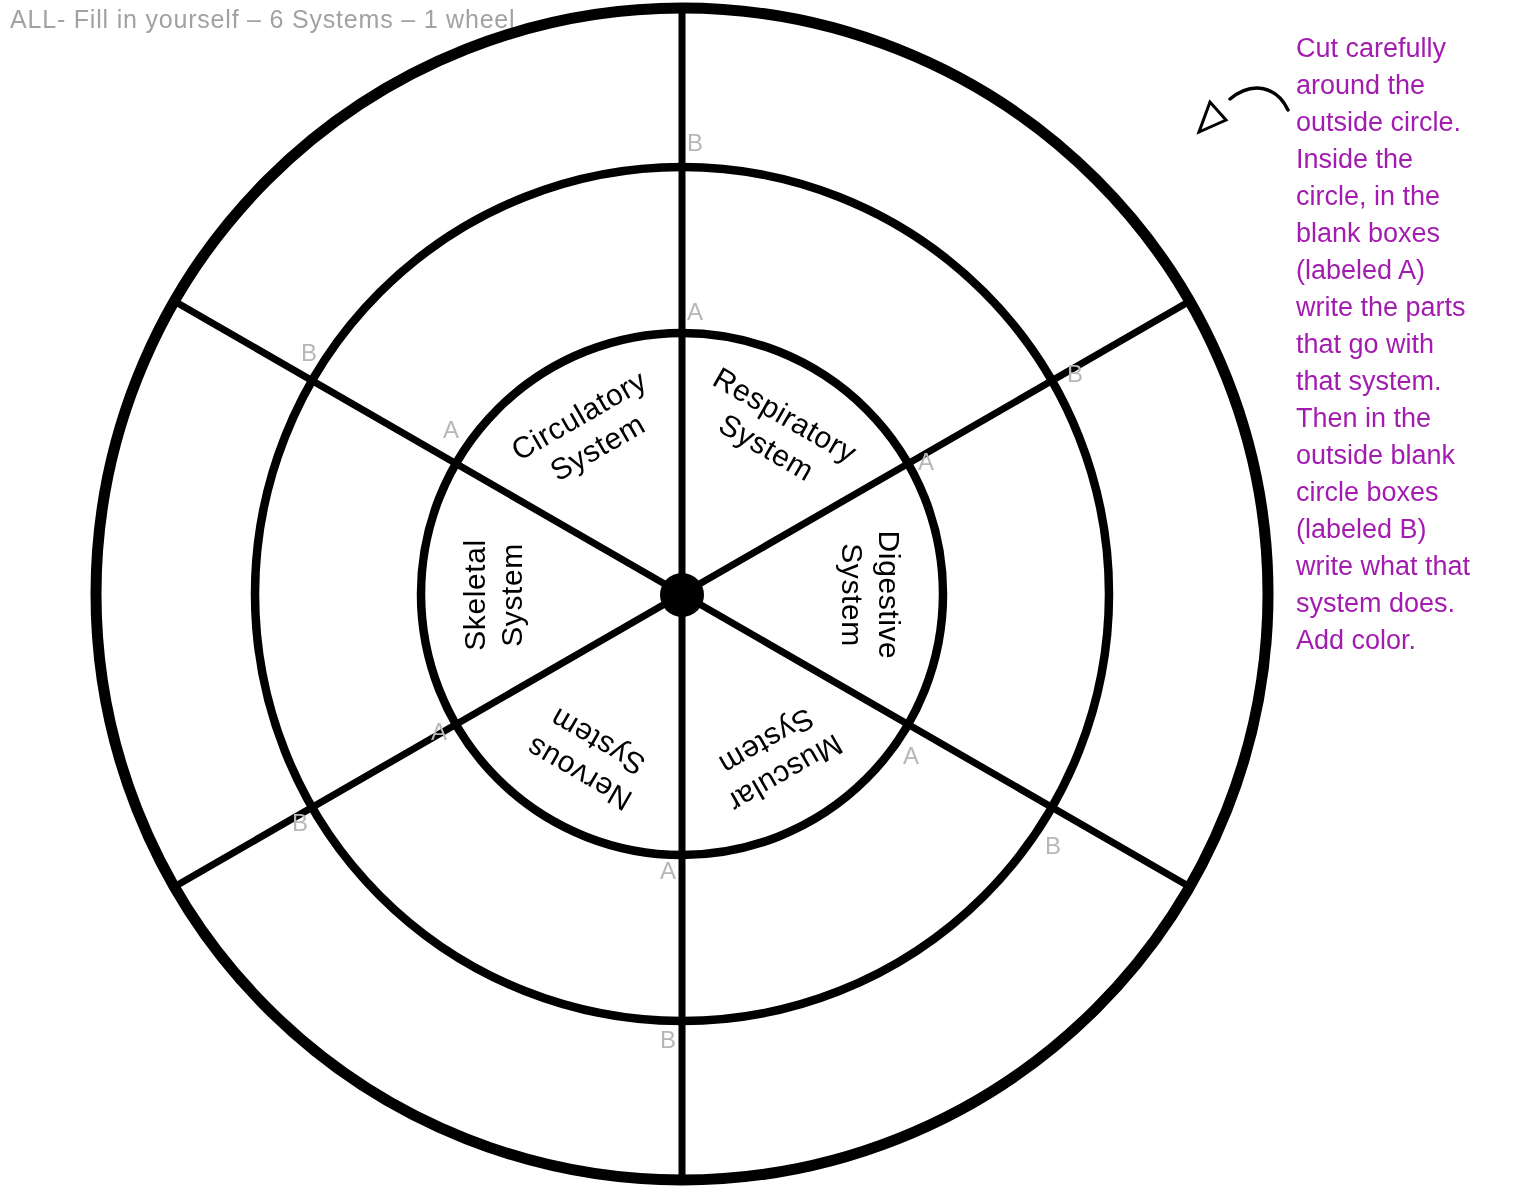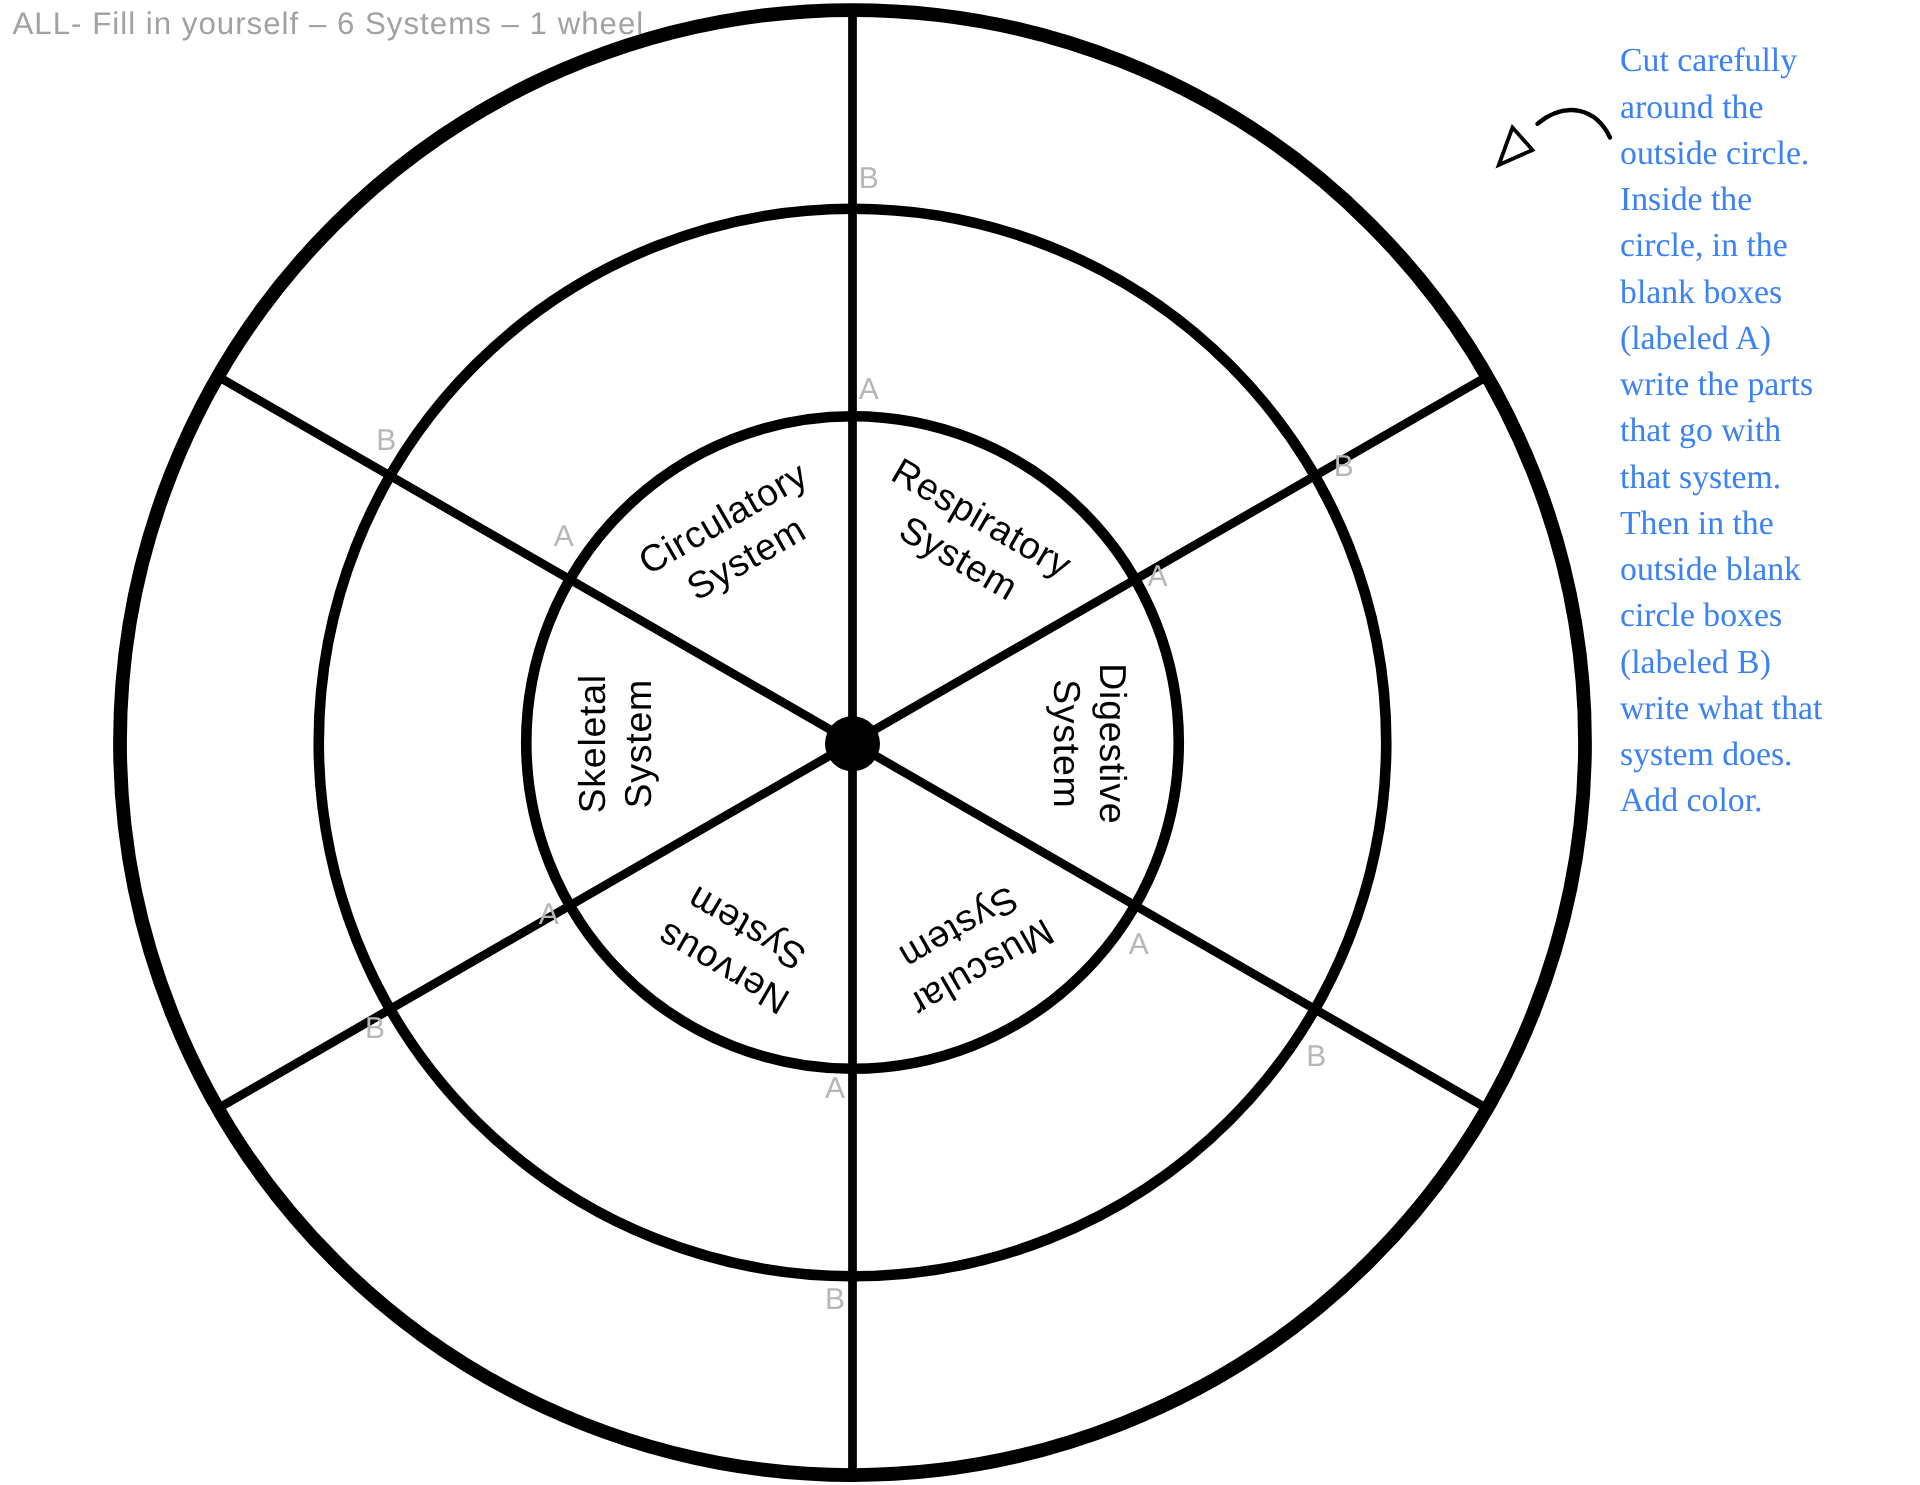--- a/index.html
+++ b/index.html
@@ -57,23 +57,22 @@
     color: var(--label-gray);
     line-height: 1;
   }
   .instructions {
     position: absolute;
     left: 1296px;
     top: 30px;
     width: 236px;
     font-size: 27px;
     line-height: 37px;
-    color: #3b82f6;
+    color: #a21caf;
     white-space: pre-line;
-    font-family: Liberation Serif, serif;
   }
 </style>
 </head>
 <body>
 
 <div class="page">
 
   <div class="worksheet-title">ALL- Fill in yourself – 6 Systems – 1 wheel</div>
 
   <svg class="wheel-svg" viewBox="0 0 1536 1188">

